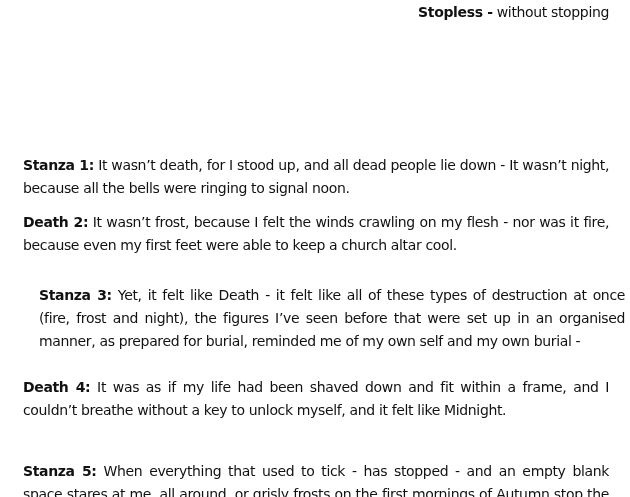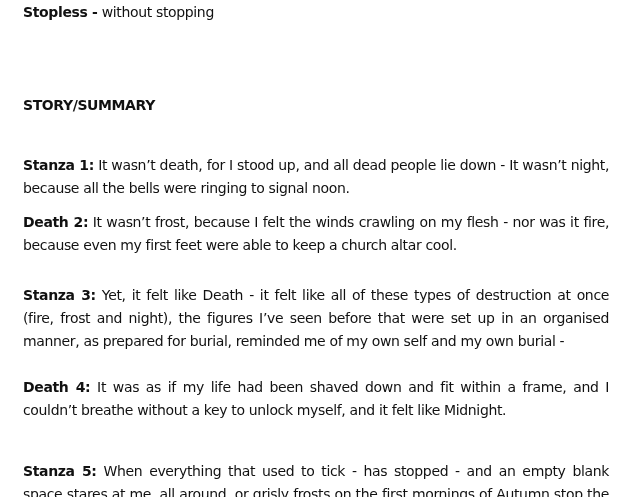--- a/index.html
+++ b/index.html
@@ -20,20 +20,21 @@
       left: 23px;
       top: 0;
       width: 586px;
       font-size: 14px;
       line-height: 23px;
       letter-spacing: -0.35px;
     }
     .gloss-line {
       margin: 0;
       white-space: nowrap;
+      text-align: right;
     }
     .gloss-first { margin-top: 1px; }
     b, .bold {
       font-weight: bold;
     }
     .section-heading {
       margin: 0;
       position: absolute;
       top: 94px;
       left: 0;
@@ -44,32 +45,31 @@
     .para {
       margin: 0;
       position: absolute;
       left: 0;
       width: 586px;
       text-align: justify;
     }
     .para.last-left { text-align-last: left; }
     #p1 { top: 154px; }
     #p2 { top: 211px; }
-    #p3 { top: 284px; }
+    #p3 { top: 284px; margin-left: 16px; }
     #p4 { top: 376px; }
     #p5 { top: 448px; margin-top: 12px; }
   </style>
 </head>
 <body>
 
 <div class="page">
 
   <p class="gloss-line gloss-first"><span class="bold">Stopless -</span><span> without stopping</span></p>
 
-  <h2 class="section-heading">STORY/SUMMARY</h2>
 
   <p class="para last-left" id="p1"><span class="bold">Stanza 1:</span><span> It wasn’t death, for I stood up, and all dead people lie down - It wasn’t night, because all the bells were ringing to signal noon.</span></p>
 
   <p class="para last-left" id="p2"><span class="bold">Death 2:</span><span> It wasn’t frost, because I felt the winds crawling on my flesh - nor was it fire, because even my first feet were able to keep a church altar cool.</span></p>
 
   <p class="para last-left" id="p3"><span class="bold">Stanza 3:</span><span> Yet, it felt like Death  - it felt like all of these types of destruction at once (fire, frost and night), the figures I’ve seen before that were set up in an organised manner, as prepared for burial, reminded me of my own self and my own burial -</span></p>
 
   <p class="para last-left" id="p4"><span class="bold">Death 4:</span><span> It was as if my life had been shaved down and fit within a frame, and I couldn’t breathe without a key to unlock myself, and it felt like Midnight.</span></p>
 
   <p class="para" id="p5" style="text-align-last: justify;"><span class="bold">Stanza 5:</span><span> When everything that used to tick - has stopped - and an empty blank space stares at me, all around, or grisly frosts on the first mornings of Autumn stop the</span></p>

